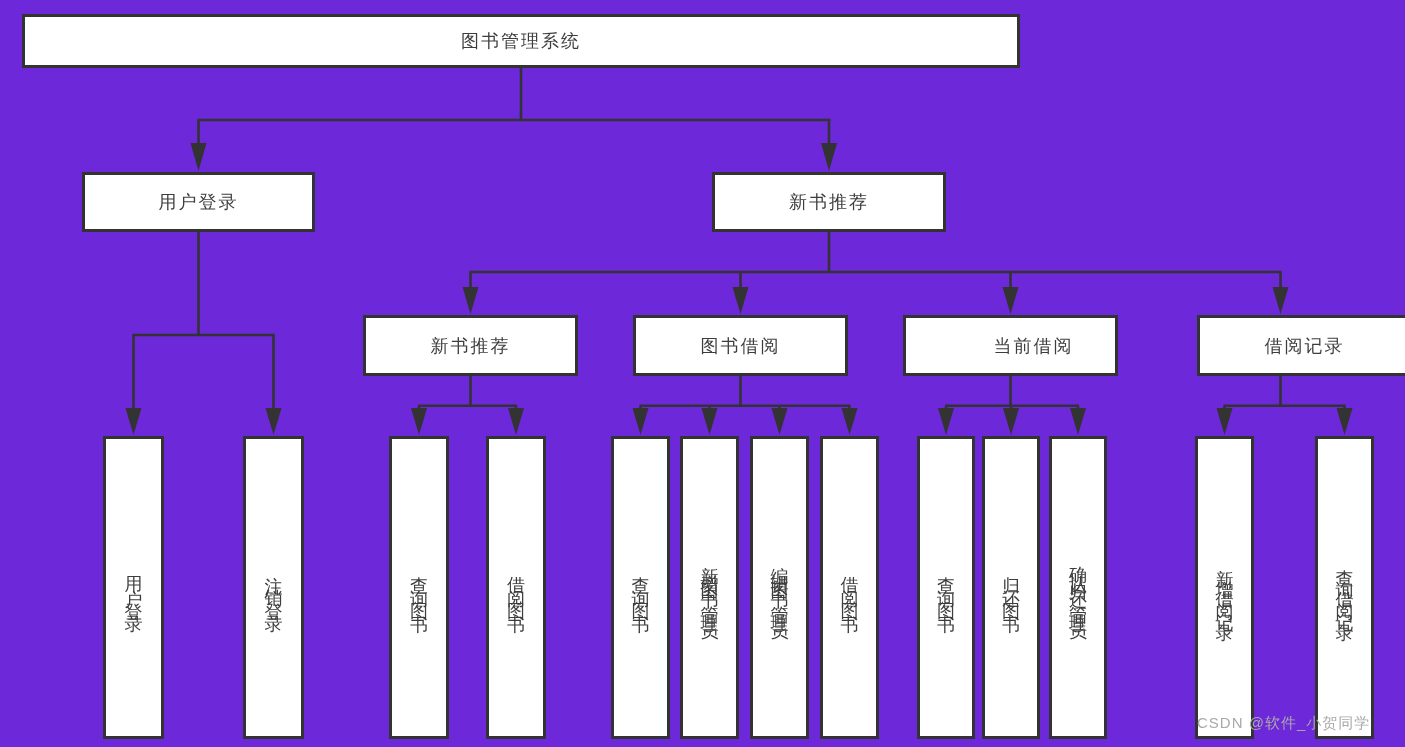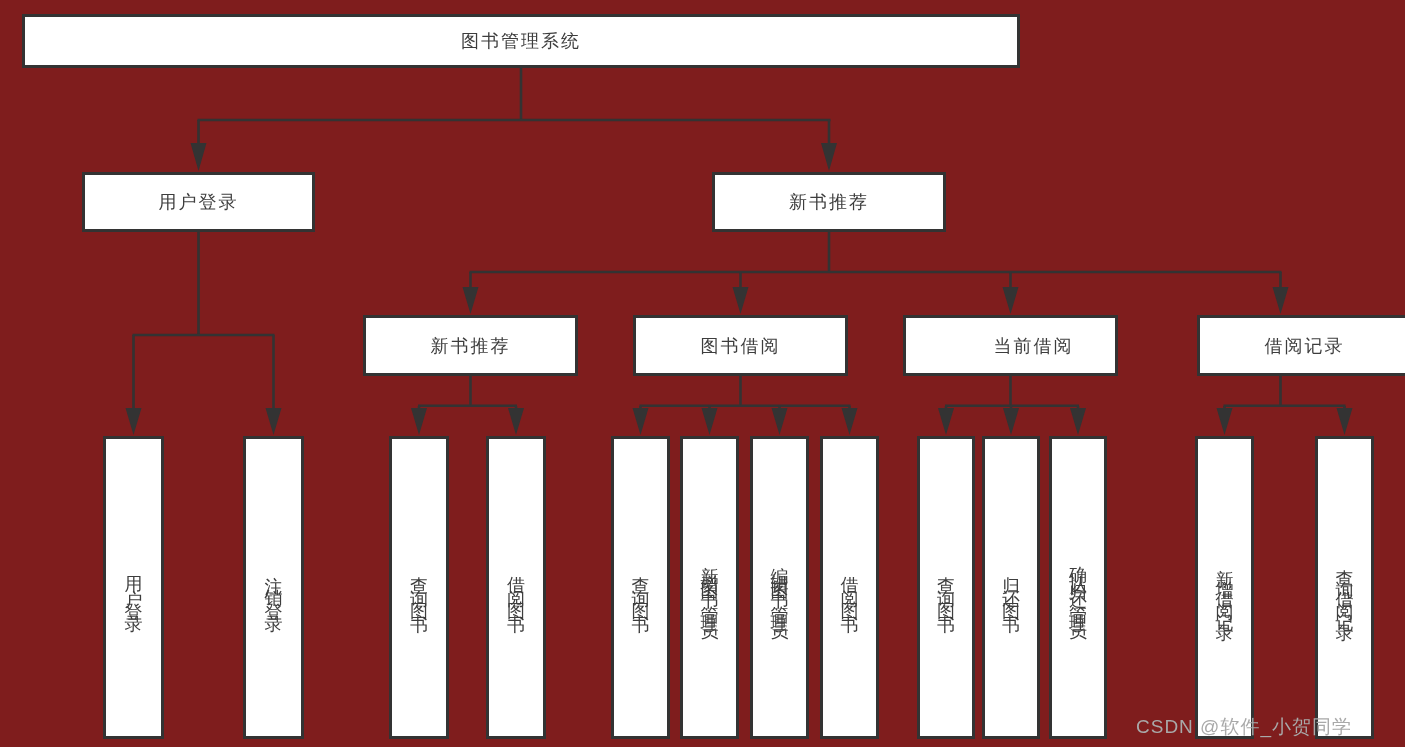--- a/index.html
+++ b/index.html
@@ -1,37 +1,37 @@
 <!DOCTYPE html>
 <html style="--line: #333333; --text: #3d3d3d; --watermark: #a9a9a9;"><head>
 <meta charset="utf-8">
 <style>
   html,body{margin:0;padding:0;background:#fff;}
   .canvas{
-    position:relative;width:1405px;height:747px;background:#7f1d1d;overflow:hidden;
+    position:relative;width:1405px;height:747px;background:#6d28d9;overflow:hidden;
     font-family:"Liberation Sans","DejaVu Sans",sans-serif;
     color:var(--text,#3d3d3d);
   }
   .connectors{position:absolute;left:0;top:0;width:1405px;height:747px;}
   .connectors .lines{stroke:var(--line,#333);stroke-width:2.6;fill:none;}
   .connectors .heads{fill:var(--line,#333);stroke:none;}
   .box{
     position:absolute;box-sizing:border-box;background:#fff;
     border:3px solid var(--line,#333);
     display:flex;align-items:center;justify-content:center;
     font-size:18px;letter-spacing:2px;white-space:nowrap;
   }
   .leaf{
     writing-mode:vertical-rl;text-orientation:mixed;
     letter-spacing:13px;line-height:1;white-space:normal;
     font-size:18px;
   }
   .watermark{
-    position:absolute;left:1136px;top:714px;z-index:5;
-    font-size:19px;letter-spacing:1px;
+    position:absolute;left:1197px;top:714px;z-index:5;
+    font-size:15px;letter-spacing:1px;
     color:var(--watermark,#a9a9a9);
   }
 </style>
 </head>
 <body>
 
 <div class="canvas">
 
   <svg class="connectors" viewBox="0 0 1405 747" aria-hidden="true">
     <g class="lines">

